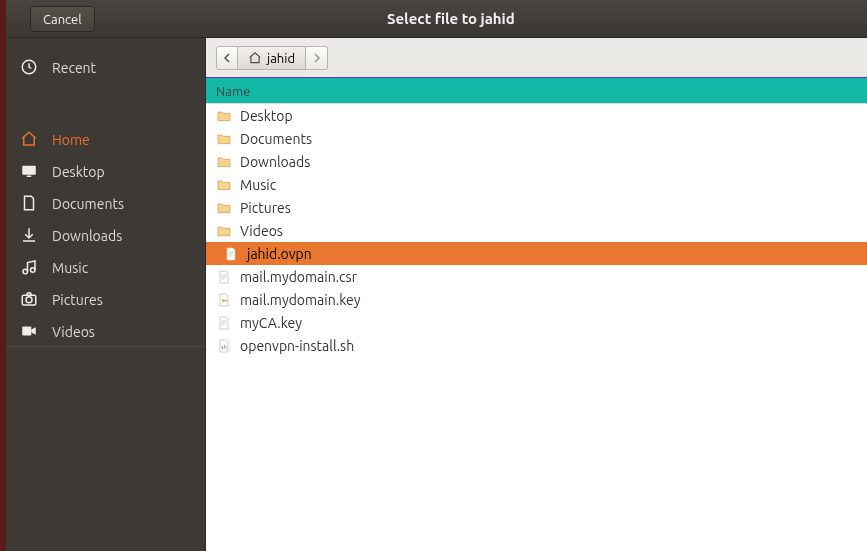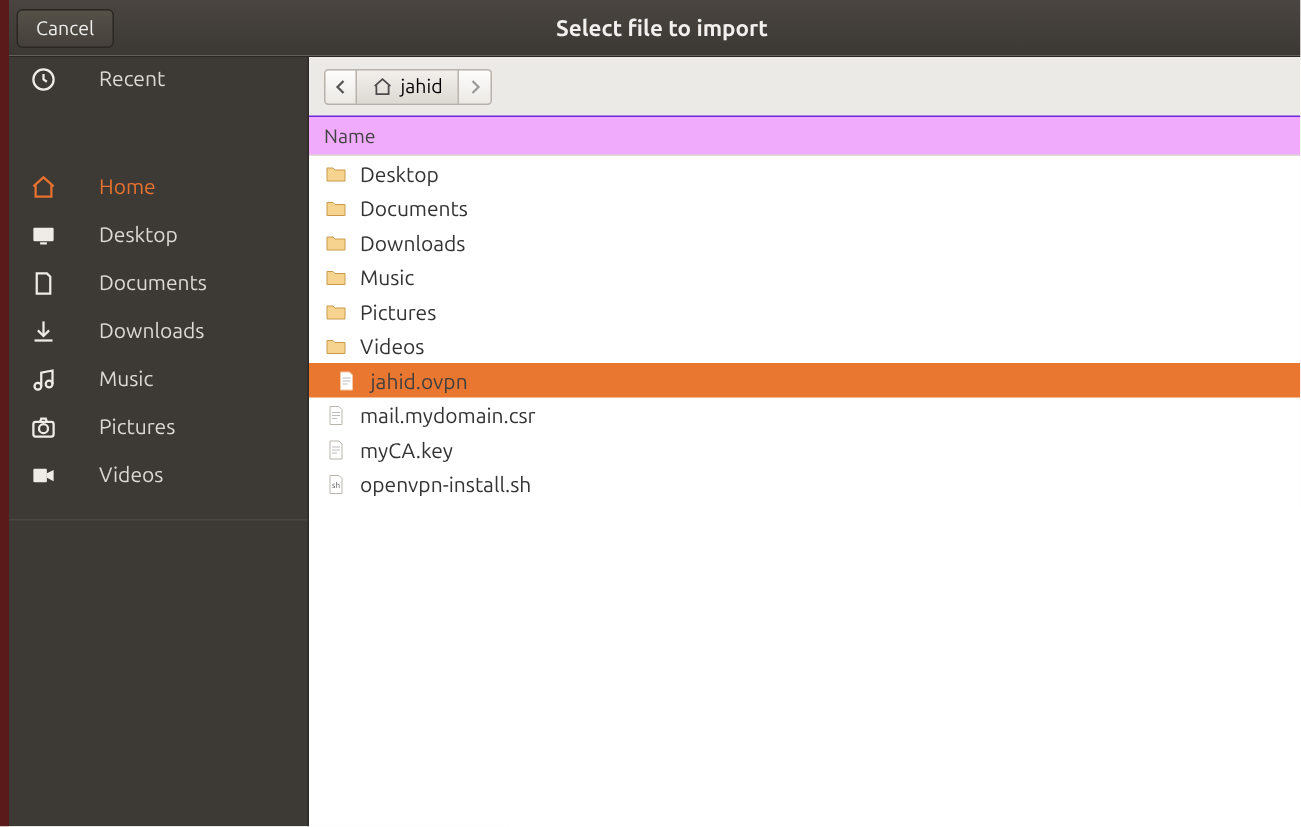--- a/index.html
+++ b/index.html
@@ -4,58 +4,58 @@
 <style>
   * { box-sizing: border-box; margin: 0; padding: 0; }
   html, body { width: 867px; height: 551px; font-family: "Ubuntu", "Segoe UI", sans-serif; font-size: 14px; overflow: hidden; }
   body { display: flex; }
 
   .launcher-strip { width: 6px; height: 100%; background: #5a1a1a; }
 
   .dialog { flex: 1; display: flex; flex-direction: column; height: 100%; background: #f7f7f7; }
 
   .titlebar { height: 38px; background: linear-gradient(#4a4540, #3b3733); display: flex; align-items: center; color: #fff; border-bottom: 1px solid #2a2623; }
-  .cancel-btn { margin-left: 5px; height: 26px; padding: 12px 12px; background: linear-gradient(#555048, #45403b); border: 1px solid #2b2824; border-radius: 4px; color: #eee; font-size: 13px; cursor: pointer; display: flex; align-items: center; }
+  .cancel-btn { margin-left: 24px; height: 26px; padding: 12px 12px; background: linear-gradient(#555048, #45403b); border: 1px solid #2b2824; border-radius: 4px; color: #eee; font-size: 13px; cursor: pointer; display: flex; align-items: center; }
   .title-text { flex: 1; text-align: center; font-weight: bold; color: #f2f0ee; font-size: 15px; padding-right: 60px; }
 
   .body { flex: 1; display: flex; overflow: hidden; }
 
   .sidebar { width: 200px; background: #3d3a36; display: flex; flex-direction: column; padding-top: 6px; border-right: 1px solid #2d2a27; }
-  .sidebar-item { display: flex; align-items: flex-start; height: 32px; padding: 0 14px; color: #ddd9d4; cursor: pointer; gap: 28px; font-size: 14px; }
+  .sidebar-item { display: flex; align-items: flex-end; height: 32px; padding: 0 14px; color: #ddd9d4; cursor: pointer; gap: 14px; font-size: 14px; }
   .sidebar-item.active { color: #e9712e; margin-top: 40px; }
   .sidebar-item .icon { width: 18px; height: 18px; display: flex; align-items: center; justify-content: center; }
   .sidebar-item svg { width: 18px; height: 18px; }
   .sidebar-sep { height: 1px; background: #4a4743; margin: 6px 0; }
 
   .main { flex: 1; display: flex; flex-direction: column; background: #fff; }
   .pathbar { height: 40px; background: #eceae7; border-bottom: 1px solid #6d28d9; display: flex; align-items: center; padding-left: 10px; gap: 0; }
   .path-arrow { width: 22px; height: 24px; border: 1px solid #b8b3ac; background: linear-gradient(#fdfdfc, #ece9e4); display: flex; align-items: center; justify-content: center; border-radius: 3px 0 0 3px; cursor: pointer; }
   .path-segment { height: 24px; display: flex; align-items: center; padding: 0 10px; border: 1px solid #b8b3ac; border-left: none; background: linear-gradient(#f2f0ec, #ddd9d3); gap: 5px; cursor: pointer; font-size: 13px; }
   .path-forward { width: 22px; height: 24px; border: 1px solid #b8b3ac; border-left: none; background: linear-gradient(#fdfdfc, #ece9e4); display: flex; align-items: center; justify-content: center; border-radius: 0 3px 3px 0; cursor: pointer; }
 
-  .column-header { height: 26px; border-bottom: 1px solid #dedbd7; display: flex; align-items: center; padding-left: 10px; font-size: 13px; color: #444; background: #f0abfc; }
+  .column-header { height: 26px; border-bottom: 1px solid #dedbd7; display: flex; align-items: center; padding-left: 10px; font-size: 13px; color: #444; background: #14b8a6; }
 
   .file-list { flex: 1; overflow-y: auto; }
   .file-row { height: 23px; display: flex; align-items: center; padding-left: 10px; gap: 8px; cursor: pointer; font-size: 14px; color: #333; }
-  .file-row.selected { background: #ea772f; color: #404040; padding-left: 17px; }
+  .file-row.selected { background: #ea772f; color: #000000; padding-left: 17px; }
   .file-row .ficon { width: 16px; height: 16px; display: flex; align-items: center; justify-content: center; }
   .file-row .ficon svg { width: 16px; height: 16px; }
 </style>
 </head>
 <body>
 
 <div class="launcher-strip"></div>
 
 <div class="dialog">
 
   <div class="titlebar">
     <div class="cancel-btn">
       <span>Cancel</span>
     </div>
-    <div class="title-text">Select file to import</div>
+    <div class="title-text">Select file to jahid</div>
   </div>
 
   <div class="body">
 
     <div class="sidebar">
 
       <div class="sidebar-item">
         <span class="icon">
           <svg viewBox="0 0 24 24" fill="none" stroke="#efece8" stroke-width="2">
               <circle cx="12" cy="12" r="9"></circle>
@@ -232,20 +232,30 @@
                 <path d="M6 3h9l3 3v15H6z" fill="#ffffff" stroke="#b9b5ae"></path>
                 <path d="M8 9h8M8 12h8M8 15h5" stroke="#bbb" stroke-width="1"></path>
               </svg>
             </span>
             <span>mail.mydomain.csr</span>
           </div>
           <div class="file-row">
             <span class="ficon">
               <svg viewBox="0 0 24 24">
                 <path d="M6 3h9l3 3v15H6z" fill="#ffffff" stroke="#b9b5ae"></path>
+                <circle cx="11" cy="13" r="2" fill="#d4a24a"></circle>
+                <path d="M13 13h4" stroke="#d4a24a" stroke-width="2"></path>
+              </svg>
+            </span>
+            <span>mail.mydomain.key</span>
+          </div>
+          <div class="file-row">
+            <span class="ficon">
+              <svg viewBox="0 0 24 24">
+                <path d="M6 3h9l3 3v15H6z" fill="#ffffff" stroke="#b9b5ae"></path>
                 <path d="M8 9h8M8 12h8M8 15h5" stroke="#bbb" stroke-width="1"></path>
               </svg>
             </span>
             <span>myCA.key</span>
           </div>
           <div class="file-row">
             <span class="ficon">
               <svg viewBox="0 0 24 24">
                 <path d="M6 3h9l3 3v15H6z" fill="#ffffff" stroke="#b9b5ae"></path>
                 <text x="8" y="16" font-size="8" fill="#555">sh</text>

